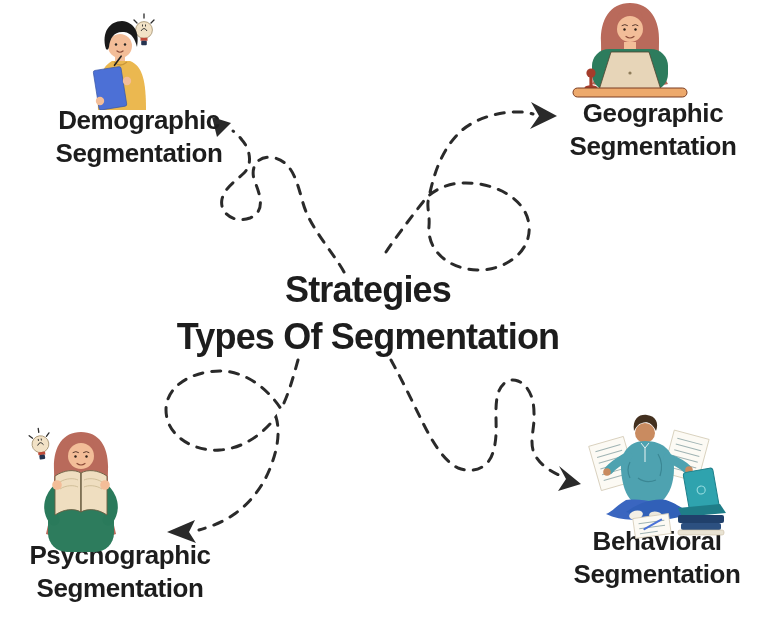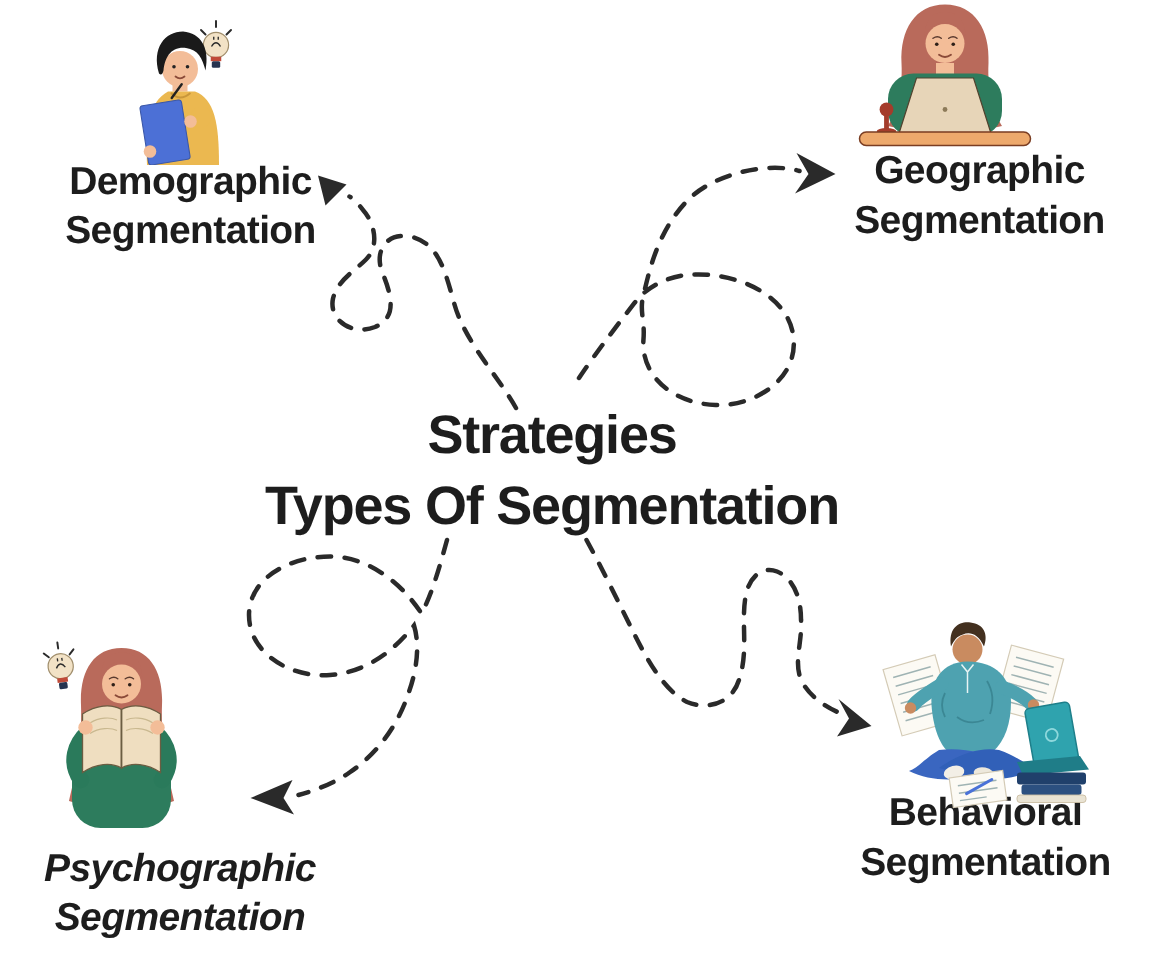--- a/index.html
+++ b/index.html
@@ -30,23 +30,23 @@
     width: 440px;
     text-align: center;
     color: #1d1d1d;
     font-weight: 700;
     font-size: 36px;
     line-height: 47px;
     letter-spacing: -0.8px;
   }
   .title span { display: block; }
   svg.connectors { position: absolute; left: 0; top: 0; }
-  .lbl-demographic  { left: 7px;   top: 104px; }
+  .lbl-demographic  { left: 19px;   top: 104px; }
   .lbl-geographic   { left: 533px; top: 97px;  }
-  .lbl-psychographic{ left: 0px;   top: 562px; font-style: italic; }
+  .lbl-psychographic{ left: 0px;   top: 539px; }
   .lbl-behavioral   { left: 537px; top: 525px; }
   .ill-demographic  { left: 82px;  top: 8px;   }
   .ill-geographic   { left: 570px; top: 0px;   }
   .ill-psychographic{ left: 26px;  top: 424px; }
   .ill-behavioral   { left: 586px; top: 414px; }
 </style>
 </head>
 <body>
 
 <div class="stage">

